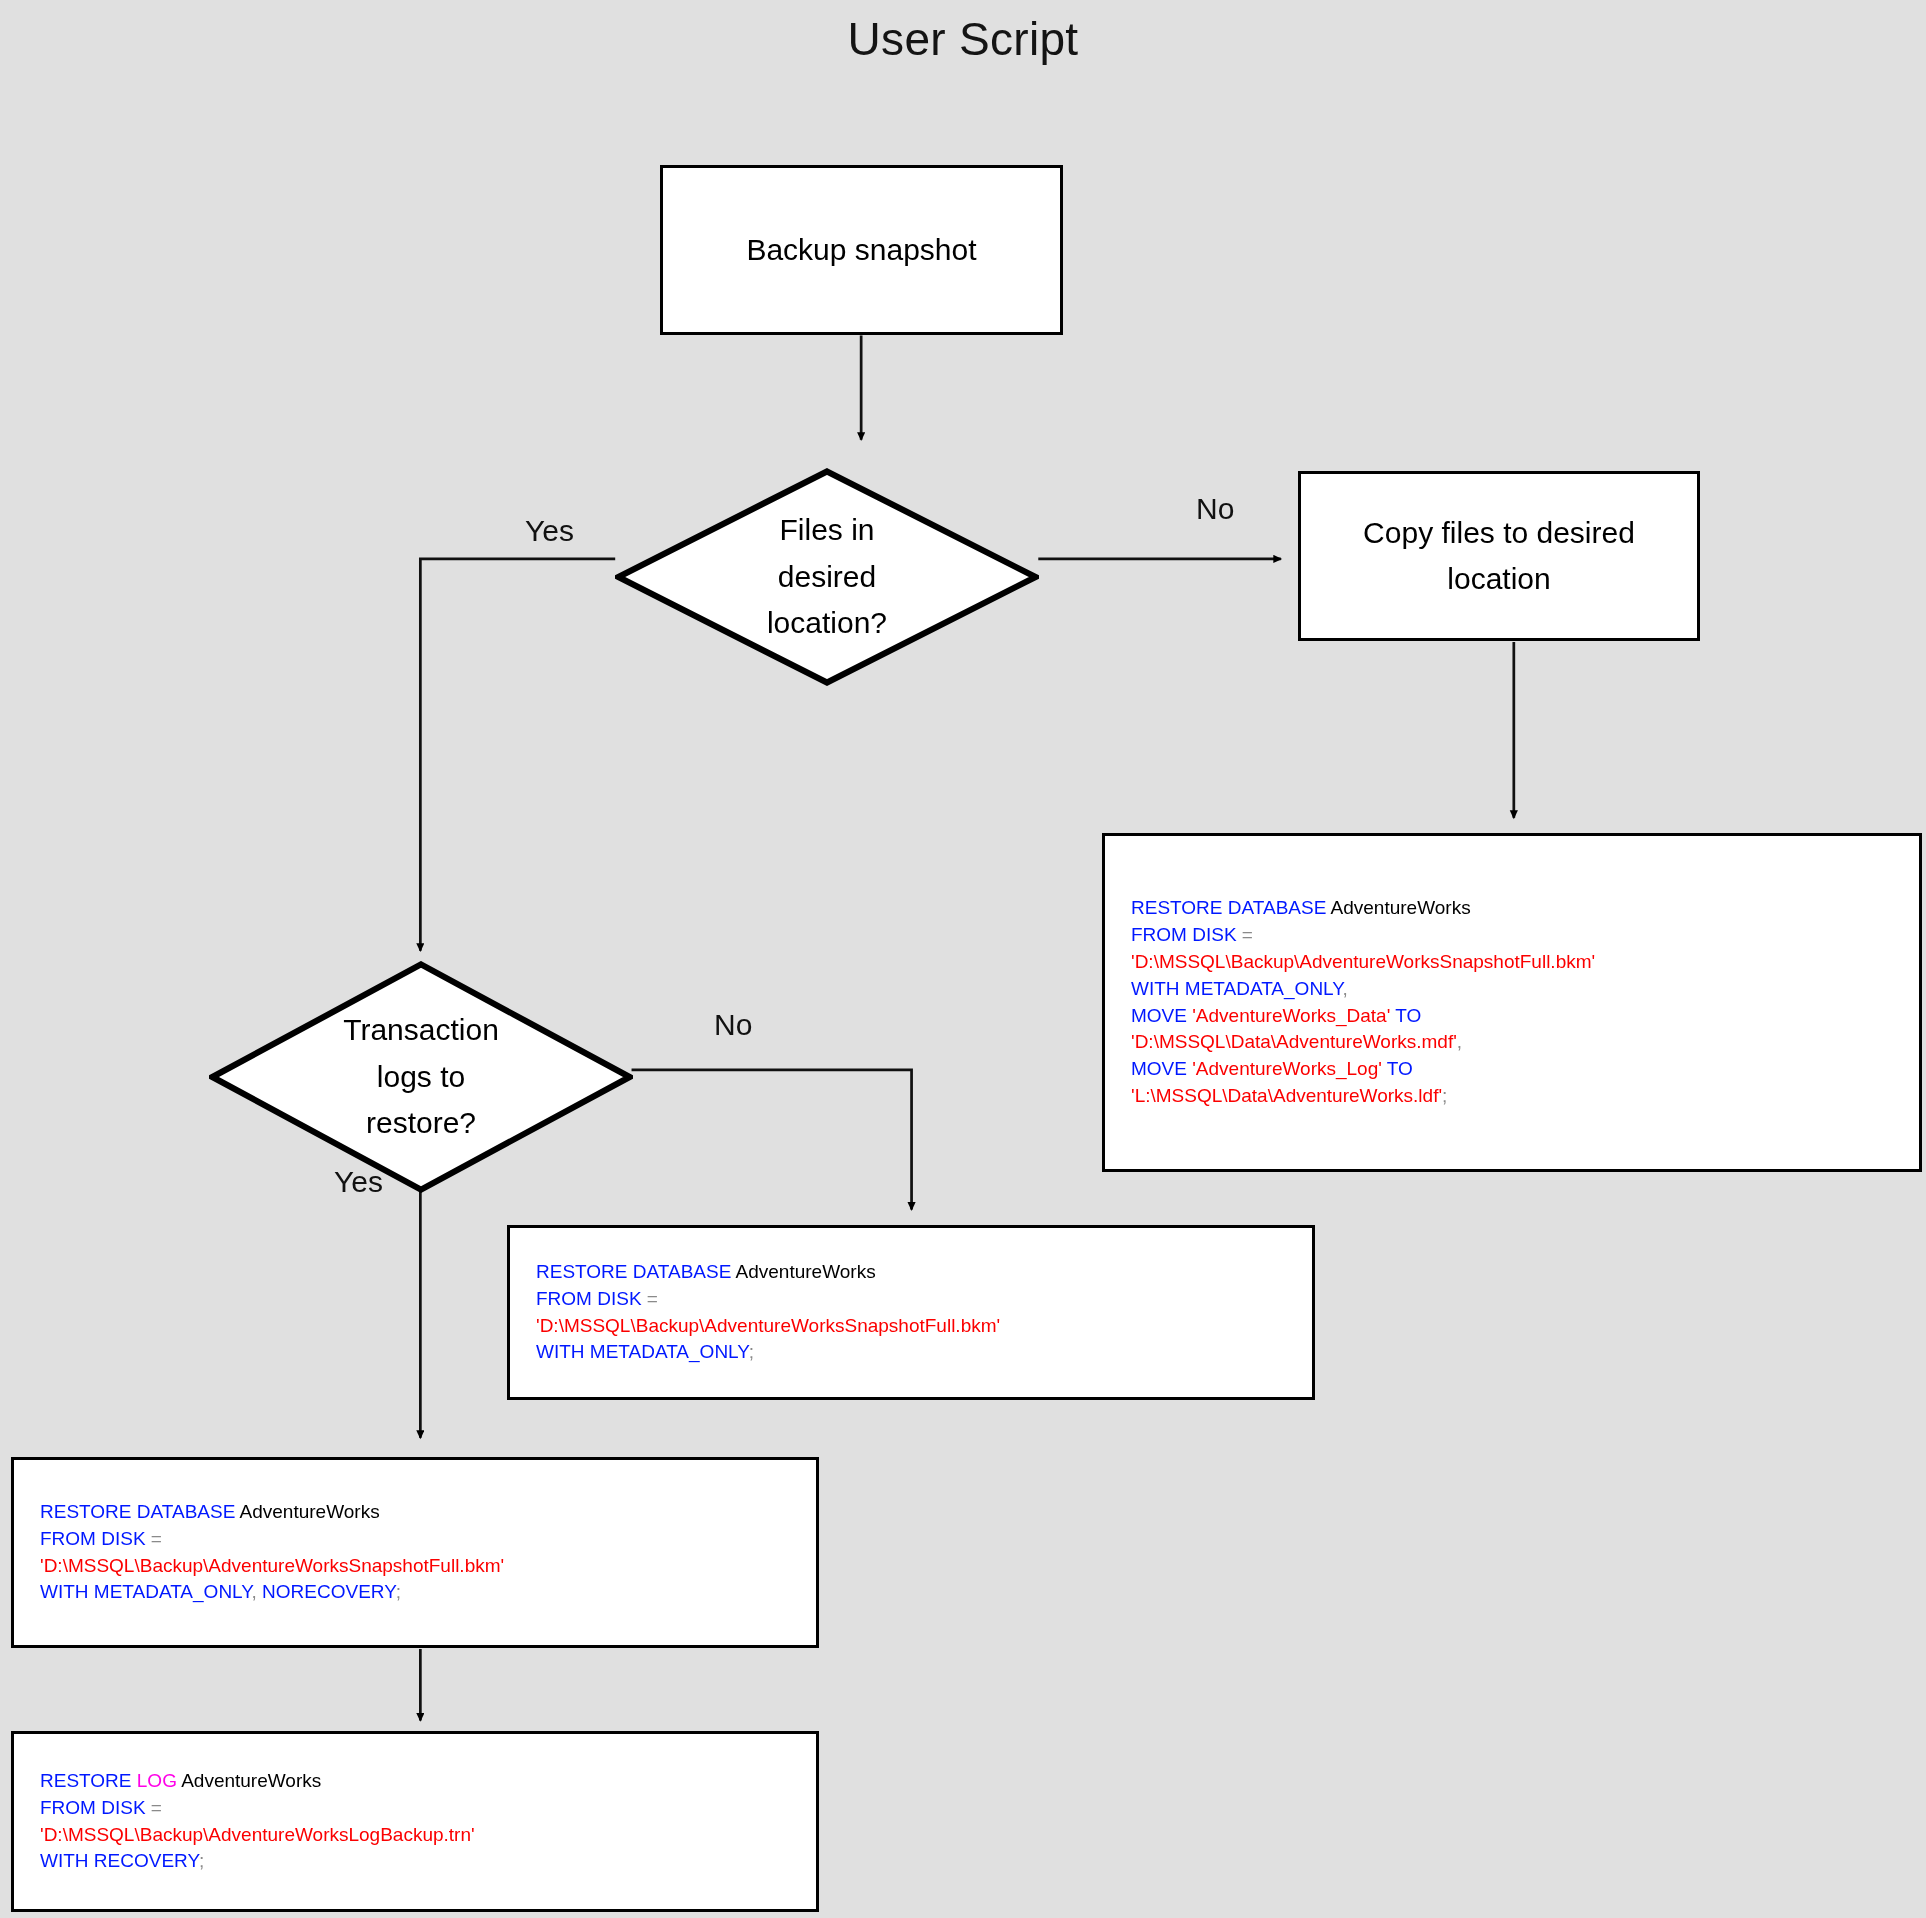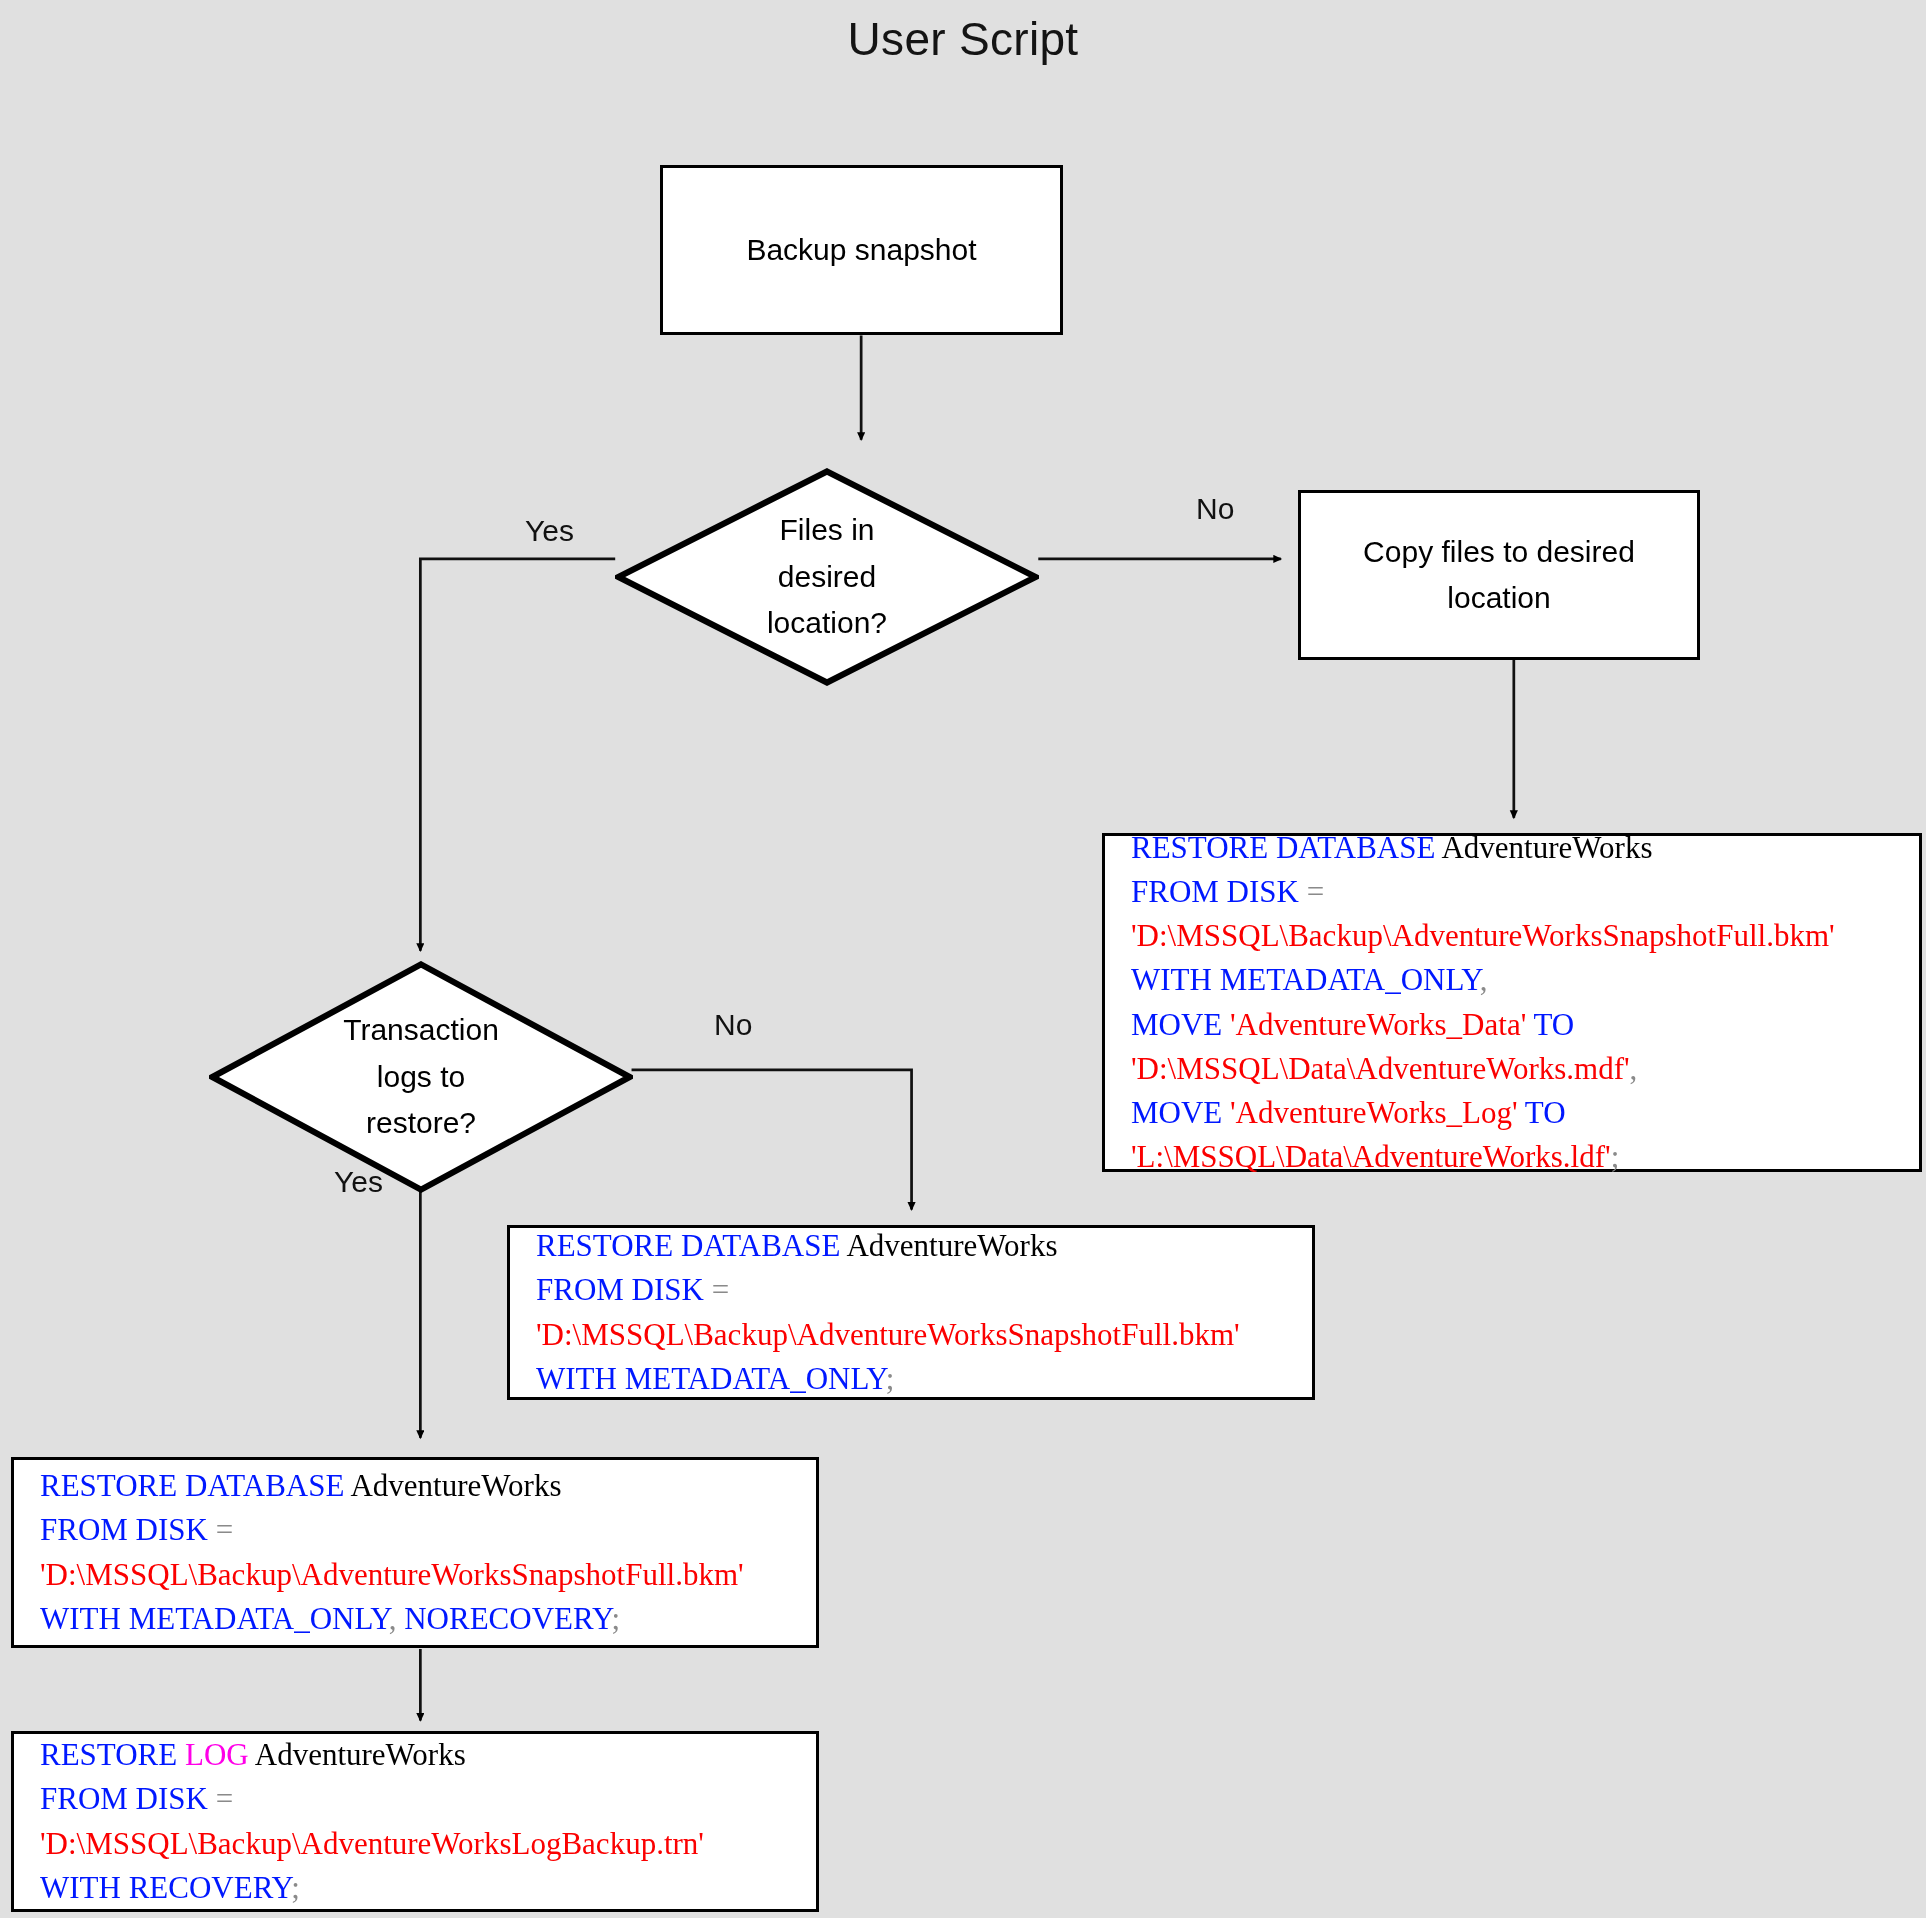--- a/index.html
+++ b/index.html
@@ -86,22 +86,22 @@
   .code-node {
     position: absolute;
     box-sizing: border-box;
     background: #ffffff;
     border: 3.4px solid #000000;
     display: flex;
     align-items: center;
     justify-content: flex-start;
   }
   .code-block {
-    font-family: Liberation Serif, serif;
-    font-size: 31px;
+    font-family: Liberation Sans, sans-serif;
+    font-size: 19px;
     line-height: 1.42;
     white-space: pre;
     padding-left: 26px;
     color: #000000;
   }
   .kw  { color: #0018ff; }
   .kw2 { color: #ff00e8; }
   .str { color: #fb0000; }
   .pun { color: #8a8a8a; }
   .idn { color: #000000; }
@@ -141,21 +141,21 @@
 
   <div class="diamond" style="left:615px; top:468px; width:424px; height:218px;">
     <svg viewBox="0 0 622 320" preserveAspectRatio="none">
       <polygon points="311,5 617,160 311,315 5,160" fill="#ffffff" stroke="#000000" stroke-width="9"></polygon>
     </svg>
     <div class="node-label">Files in
 desired
 location?</div>
   </div>
 
-  <div class="node" style="left:1298px; top:490px; width:402px; height:170px;">
+  <div class="node" style="left:1298px; top:471px; width:402px; height:170px;">
     <div class="node-label">Copy files to desired
 location</div>
   </div>
 
   <div class="diamond" style="left:209px; top:961px; width:424px; height:232px;">
     <svg viewBox="0 0 622 340" preserveAspectRatio="none">
       <polygon points="311,5 617,170 311,335 5,170" fill="#ffffff" stroke="#000000" stroke-width="9"></polygon>
     </svg>
     <div class="node-label">Transaction
 logs to

